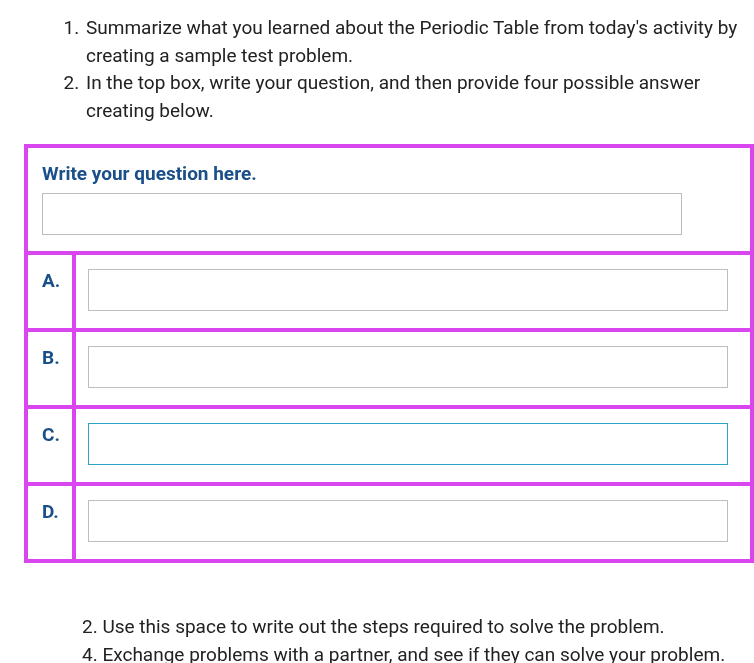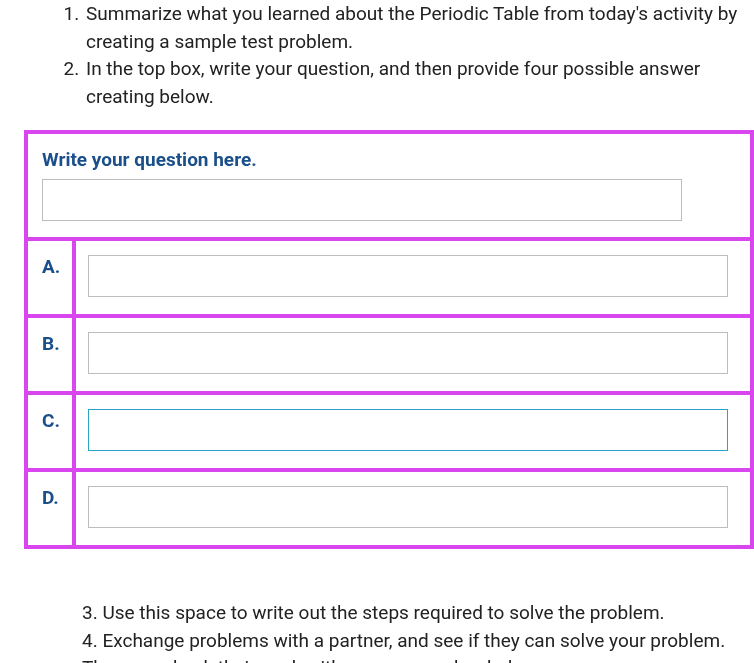--- a/index.html
+++ b/index.html
@@ -13,20 +13,21 @@
       color: #222;
       width: 754px;
       background: #fff;
     }
     .instructions-top {
       padding: 0 0 20px 60px;
     }
     .instructions-top ol {
       list-style-position: outside;
       padding-left: 24px;
+      margin-top: 14px;
     }
     .instructions-top li {
       line-height: 1.45;
       padding-left: 2px;
     }
     .worksheet-table {
       border-collapse: collapse;
       width: 730px;
       margin-left: 24px;
     }
@@ -120,15 +121,15 @@
   <tr>
     <td class="choice-label-cell">D.</td>
     <td class="choice-input-cell">
       <input type="text" class="choice-input" value="" style="">
     </td>
   </tr>
 </tbody>
   </table>
 
 <div class="instructions-bottom">
-  <p>3. Use this space to write out the steps required to solve the problem.</p>
+  <p>2. Use this space to write out the steps required to solve the problem.</p>
   <p>4. Exchange problems with a partner, and see if they can solve your problem. They can check their work with your answer key below.</p>
 </div>
 
 </body></html>

